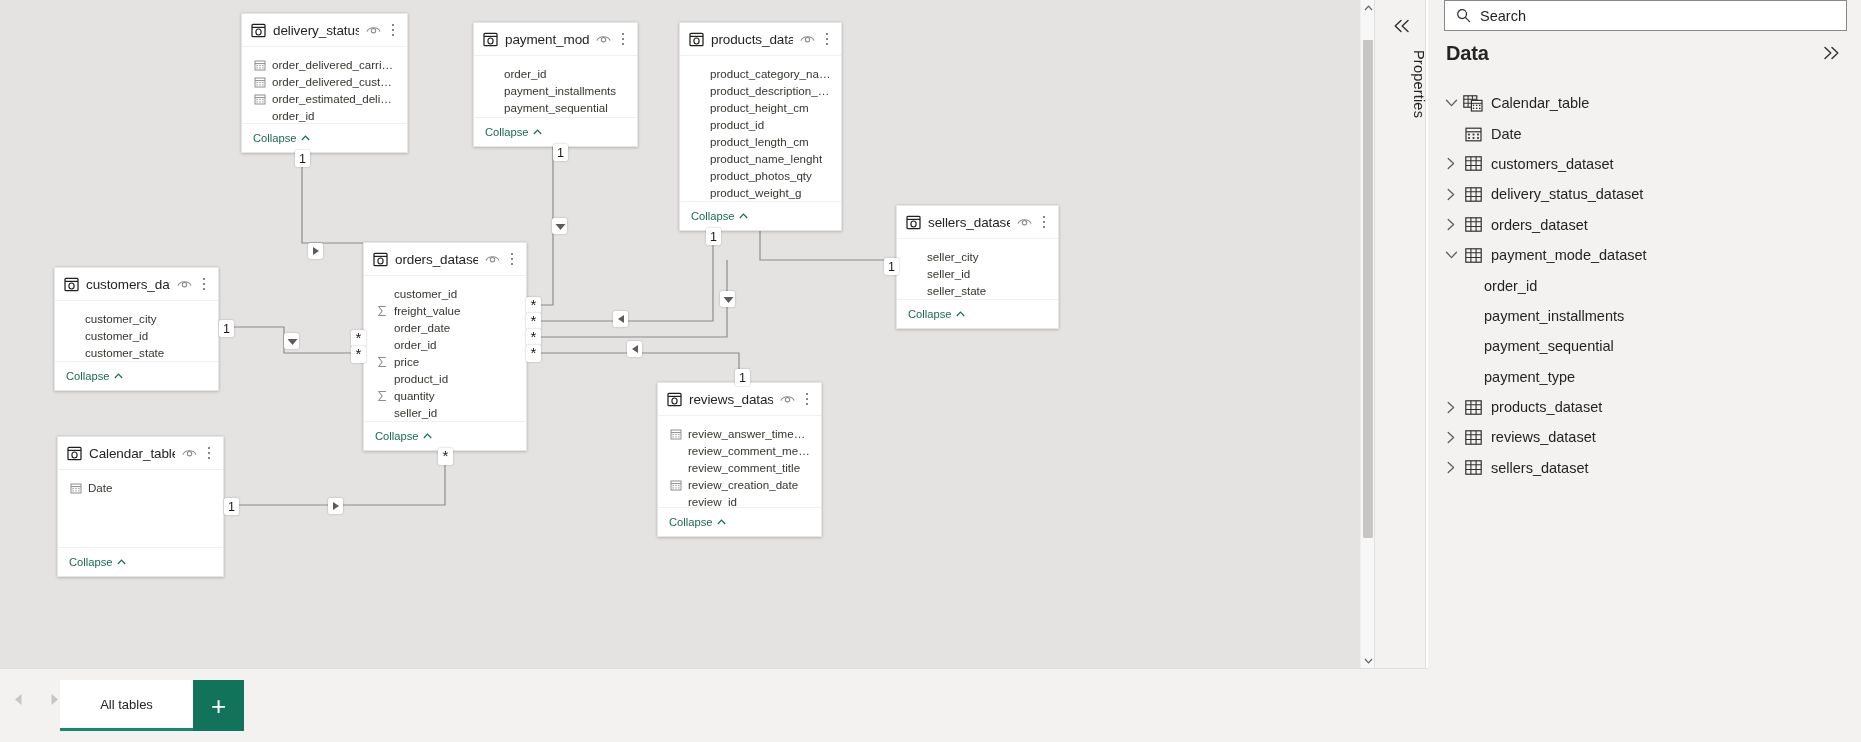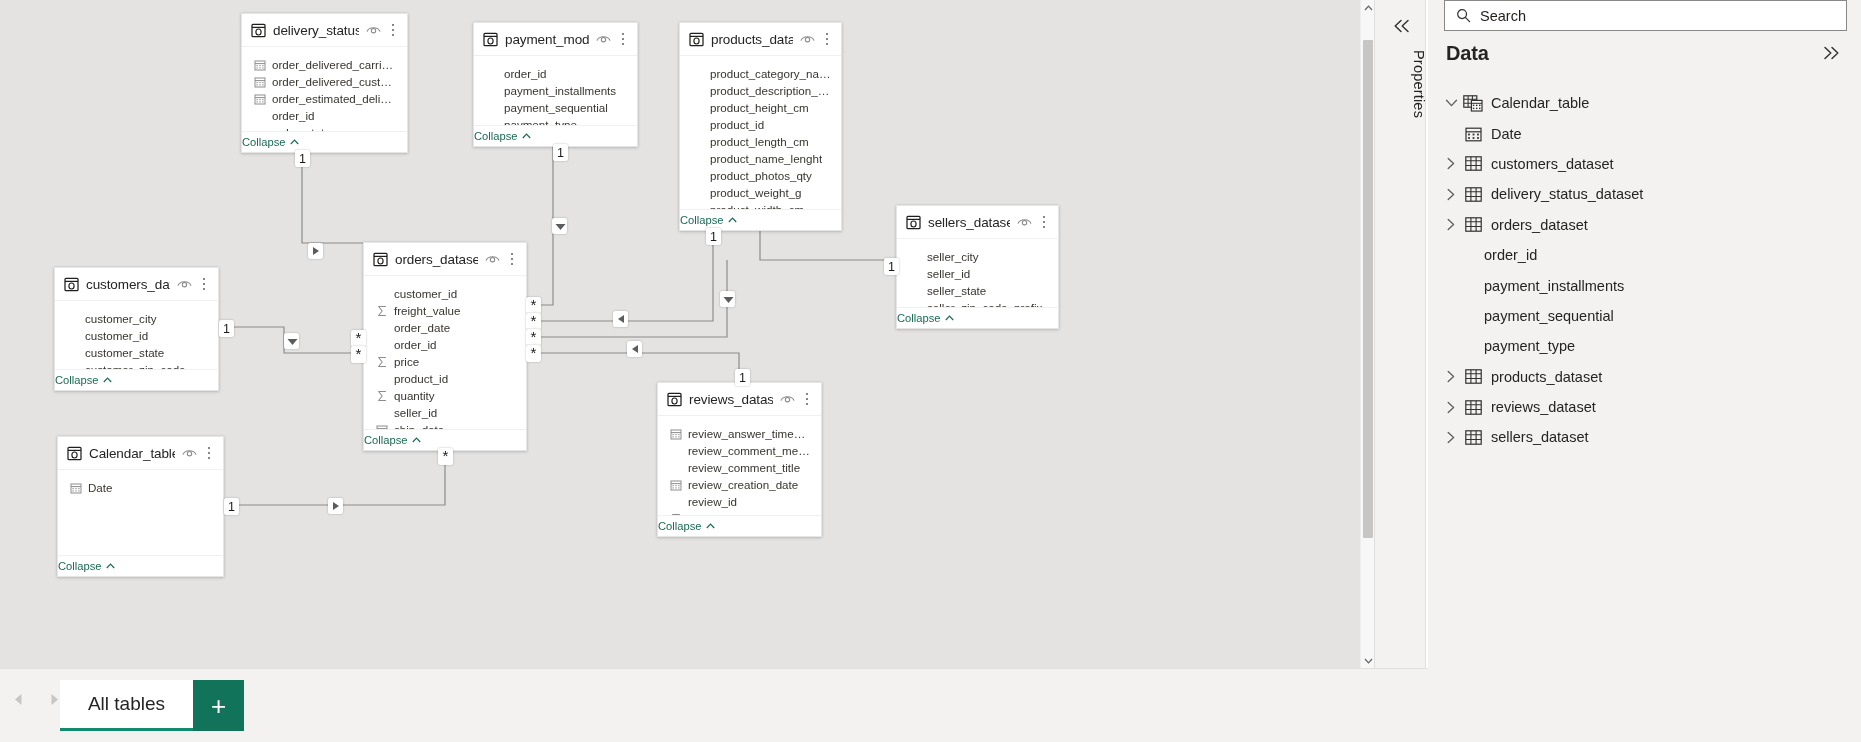--- a/index.html
+++ b/index.html
@@ -71,22 +71,23 @@
     font-size: 11.6px; color: #37352f;
     white-space: nowrap;
   }
   .field-ico { width: 12px; height: 12px; flex: 0 0 auto; display: block; }
   .field-ico.blank { visibility: hidden; }
   .field-name { overflow: hidden; text-overflow: ellipsis; }
 
   .card-footer {
     flex: 0 0 auto;
     border-top: 1px solid #f0f0f0;
-    height: 21px;
+    height: 29px;
     display: flex; align-items: center;
+    padding-left: 11px;
   }
   .collapse-link {
     display: inline-flex; align-items: center; gap: 4px;
     font-size: 11.2px; color: #1a6b54; cursor: pointer;
   }
   .collapse-chev { width: 9px; height: 6px; display: block; }
 
   
   .card-badge {
     position: absolute;
@@ -208,21 +209,21 @@
     position: absolute; left: 8px; top: 20px;
     display: flex; align-items: center; gap: 16px;
   }
   .nav-arrow { width: 20px; height: 20px; display: flex; align-items: center; justify-content: center; }
   #tab-all {
     position: absolute; left: 60px; top: 11px;
     width: 133px; height: 51px;
     background: #ffffff;
     border-bottom: 3px solid #118a6e;
     display: flex; align-items: center; justify-content: center;
-    font-size: 19px; color: #252423;
+    font-size: 13px; color: #252423;
   }
   #tab-add {
     position: absolute; left: 193px; top: 11px;
     width: 51px; height: 51px;
     background: #11745a;
     display: flex; align-items: center; justify-content: center;
   }
   #tab-add .plus { color: #fff; font-size: 26px; line-height: 1; font-weight: 400; }
 </style>
 </head>
@@ -1032,20 +1033,34 @@
             </svg>
           </span>
           <span class="tw-icon">
             <svg width="17" height="15" viewBox="0 0 17 15">
               <rect x="0.8" y="0.8" width="15.4" height="13.4" fill="none" stroke="#323130" stroke-width="1.2"></rect>
               <path d="M0.8,4.8 H16.2 M0.8,9.5 H16.2 M5.9,0.8 V14.2 M11.1,0.8 V14.2" stroke="#323130" stroke-width="1.1"></path>
             </svg>
           </span>
           <span>orders_dataset</span>
         </div>
+        <div class="tree-row">
+          <span class="tw-chev">
+            <svg width="13" height="10" viewBox="0 0 13 10">
+              <path d="M1.5,2.2 L6.5,7.6 L11.5,2.2" fill="none" stroke="#605e5c" stroke-width="1.3" stroke-linecap="round" stroke-linejoin="round"></path>
+            </svg>
+          </span>
+          <span class="tw-icon">
+            <svg width="17" height="15" viewBox="0 0 17 15">
+              <rect x="0.8" y="0.8" width="15.4" height="13.4" fill="none" stroke="#323130" stroke-width="1.2"></rect>
+              <path d="M0.8,4.8 H16.2 M0.8,9.5 H16.2 M5.9,0.8 V14.2 M11.1,0.8 V14.2" stroke="#323130" stroke-width="1.1"></path>
+            </svg>
+          </span>
+          <span>payment_mode_dataset</span>
+        </div>
         <div class="tree-row field">
           <span>order_id</span>
         </div>
         <div class="tree-row field">
           <span>payment_installments</span>
         </div>
         <div class="tree-row field">
           <span>payment_sequential</span>
         </div>
         <div class="tree-row field">

